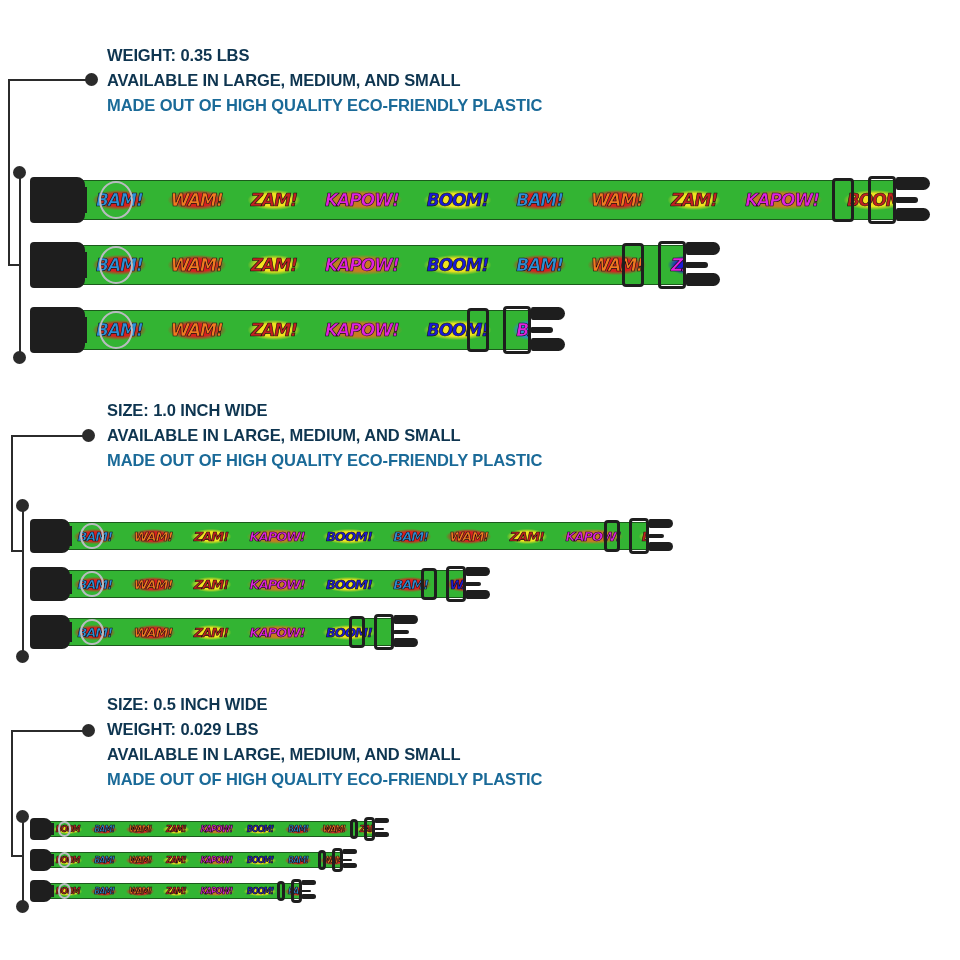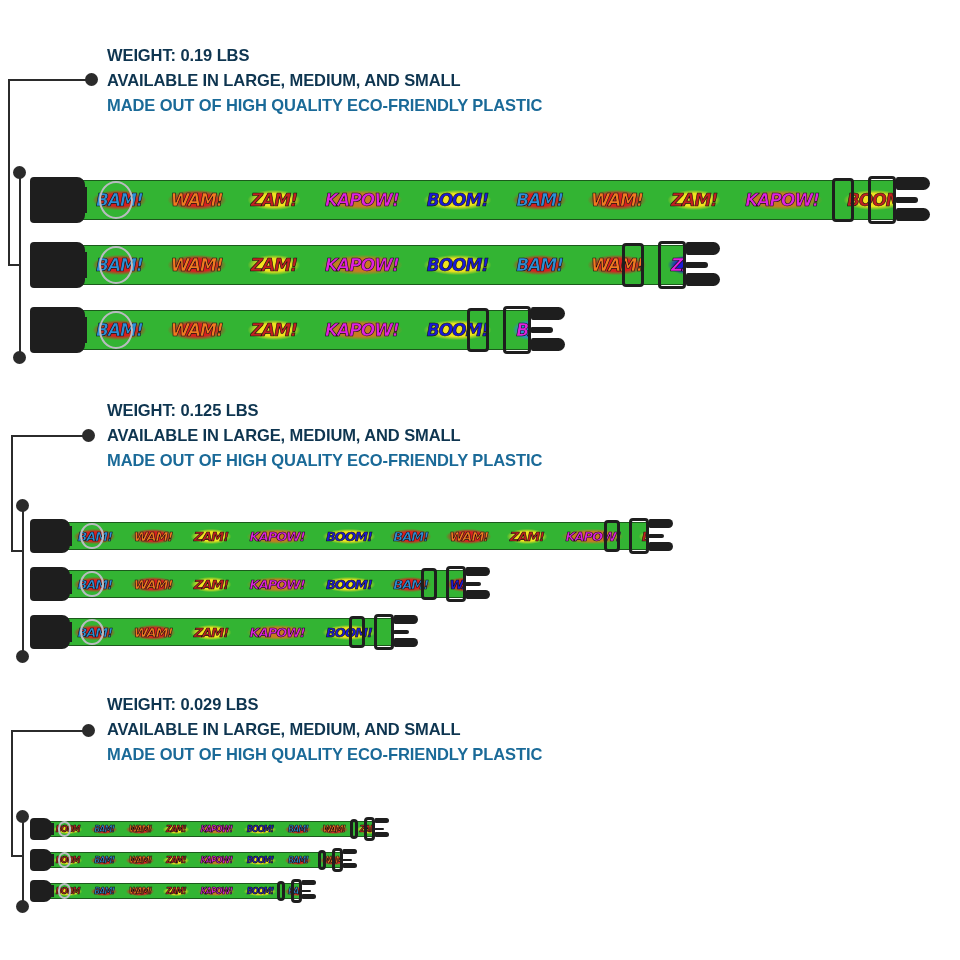--- a/index.html
+++ b/index.html
@@ -19,21 +19,21 @@
   .clip { position: absolute; background: #1e1e1e; border-radius: 4px 8px 8px 4px; }
   .clip:before { content: ""; position: absolute; right: -2px; top: 22%; width: 40%; height: 56%; background: #1e1e1e; }
   .ring { position: absolute; border: 2px solid #b9bcc0; border-radius: 50%; }
   .slider { position: absolute; border: 3px solid #1e1e1e; border-radius: 4px; background: transparent; }
   .prong { position: absolute; background: #1e1e1e; border-radius: 3px 10px 10px 3px; }
 </style>
 </head>
 <body>
 
 <div class="spec" style="top:43px;">
-  <div class="dark">WEIGHT: 0.19 LBS</div>
+  <div class="dark">WEIGHT: 0.35 LBS</div>
   <div class="dark">AVAILABLE IN LARGE, MEDIUM, AND SMALL</div>
   <div class="blue">MADE OUT OF HIGH QUALITY ECO-FRIENDLY PLASTIC</div>
 </div>
 <div>
   <div class="dot" style="left:85px;top:73px;"></div>
   <div class="line" style="left:8px;top:79px;width:80px;height:2px;"></div>
   <div class="line" style="left:8px;top:79px;width:2px;height:187px;"></div>
   <div class="line" style="left:8px;top:264px;width:12px;height:2px;"></div>
   <div class="dot" style="left:13px;top:166px;"></div>
   <div class="line" style="left:19px;top:172px;width:2px;height:185px;"></div>
@@ -94,21 +94,21 @@
       <div class="ring" style="left: 99px; top: 311px; width: 34.2px; height: 38px;"></div>
       <div class="slider" style="left: 466.5px; top: 308px; width: 22px; height: 44px;"></div>
       <div class="slider" style="left: 502.5px; top: 306px; width: 28px; height: 48px;"></div>
       <div class="prong" style="left: 530.5px; top: 307px; width: 34px; height: 12.8px;"></div>
       <div class="prong" style="left: 530.5px; top: 338px; width: 34px; height: 12.8px;"></div>
       <div class="prong" style="left: 530.5px; top: 326.8px; width: 22px; height: 6.4px;"></div>
     </div>
   </div>
 
 <div class="spec" style="top:398px;">
-  <div class="dark">WEIGHT: 0.125 LBS</div>
+  <div class="dark">SIZE: 1.0 INCH WIDE</div>
   <div class="dark">AVAILABLE IN LARGE, MEDIUM, AND SMALL</div>
   <div class="blue">MADE OUT OF HIGH QUALITY ECO-FRIENDLY PLASTIC</div>
 </div>
 <div>
   <div class="dot" style="left:82px;top:429px;"></div>
   <div class="line" style="left:11px;top:435px;width:74px;height:2px;"></div>
   <div class="line" style="left:11px;top:435px;width:2px;height:117px;"></div>
   <div class="line" style="left:11px;top:550px;width:12px;height:2px;"></div>
   <div class="dot" style="left:16px;top:499px;"></div>
   <div class="line" style="left:22px;top:505px;width:2px;height:150px;"></div>
@@ -168,20 +168,21 @@
       <div class="ring" style="left: 79.8px; top: 618.7px; width: 23.94px; height: 26.6px;"></div>
       <div class="slider" style="left: 349.2px; top: 616px; width: 15.4px; height: 32px;"></div>
       <div class="slider" style="left: 374.4px; top: 614px; width: 19.6px; height: 36px;"></div>
       <div class="prong" style="left: 394px; top: 615px; width: 23.8px; height: 8.96px;"></div>
       <div class="prong" style="left: 394px; top: 637.6px; width: 23.8px; height: 8.96px;"></div>
       <div class="prong" style="left: 394px; top: 629.76px; width: 15.4px; height: 4.48px;"></div>
     </div>
   </div>
 
 <div class="spec" style="top:692px;">
+  <div class="dark">SIZE: 0.5 INCH WIDE</div>
   <div class="dark">WEIGHT: 0.029 LBS</div>
   <div class="dark">AVAILABLE IN LARGE, MEDIUM, AND SMALL</div>
   <div class="blue">MADE OUT OF HIGH QUALITY ECO-FRIENDLY PLASTIC</div>
 </div>
 <div>
   <div class="dot" style="left:82px;top:724px;"></div>
   <div class="line" style="left:11px;top:730px;width:74px;height:2px;"></div>
   <div class="line" style="left:11px;top:730px;width:2px;height:127px;"></div>
   <div class="line" style="left:11px;top:855px;width:12px;height:2px;"></div>
   <div class="dot" style="left:16px;top:810px;"></div>

